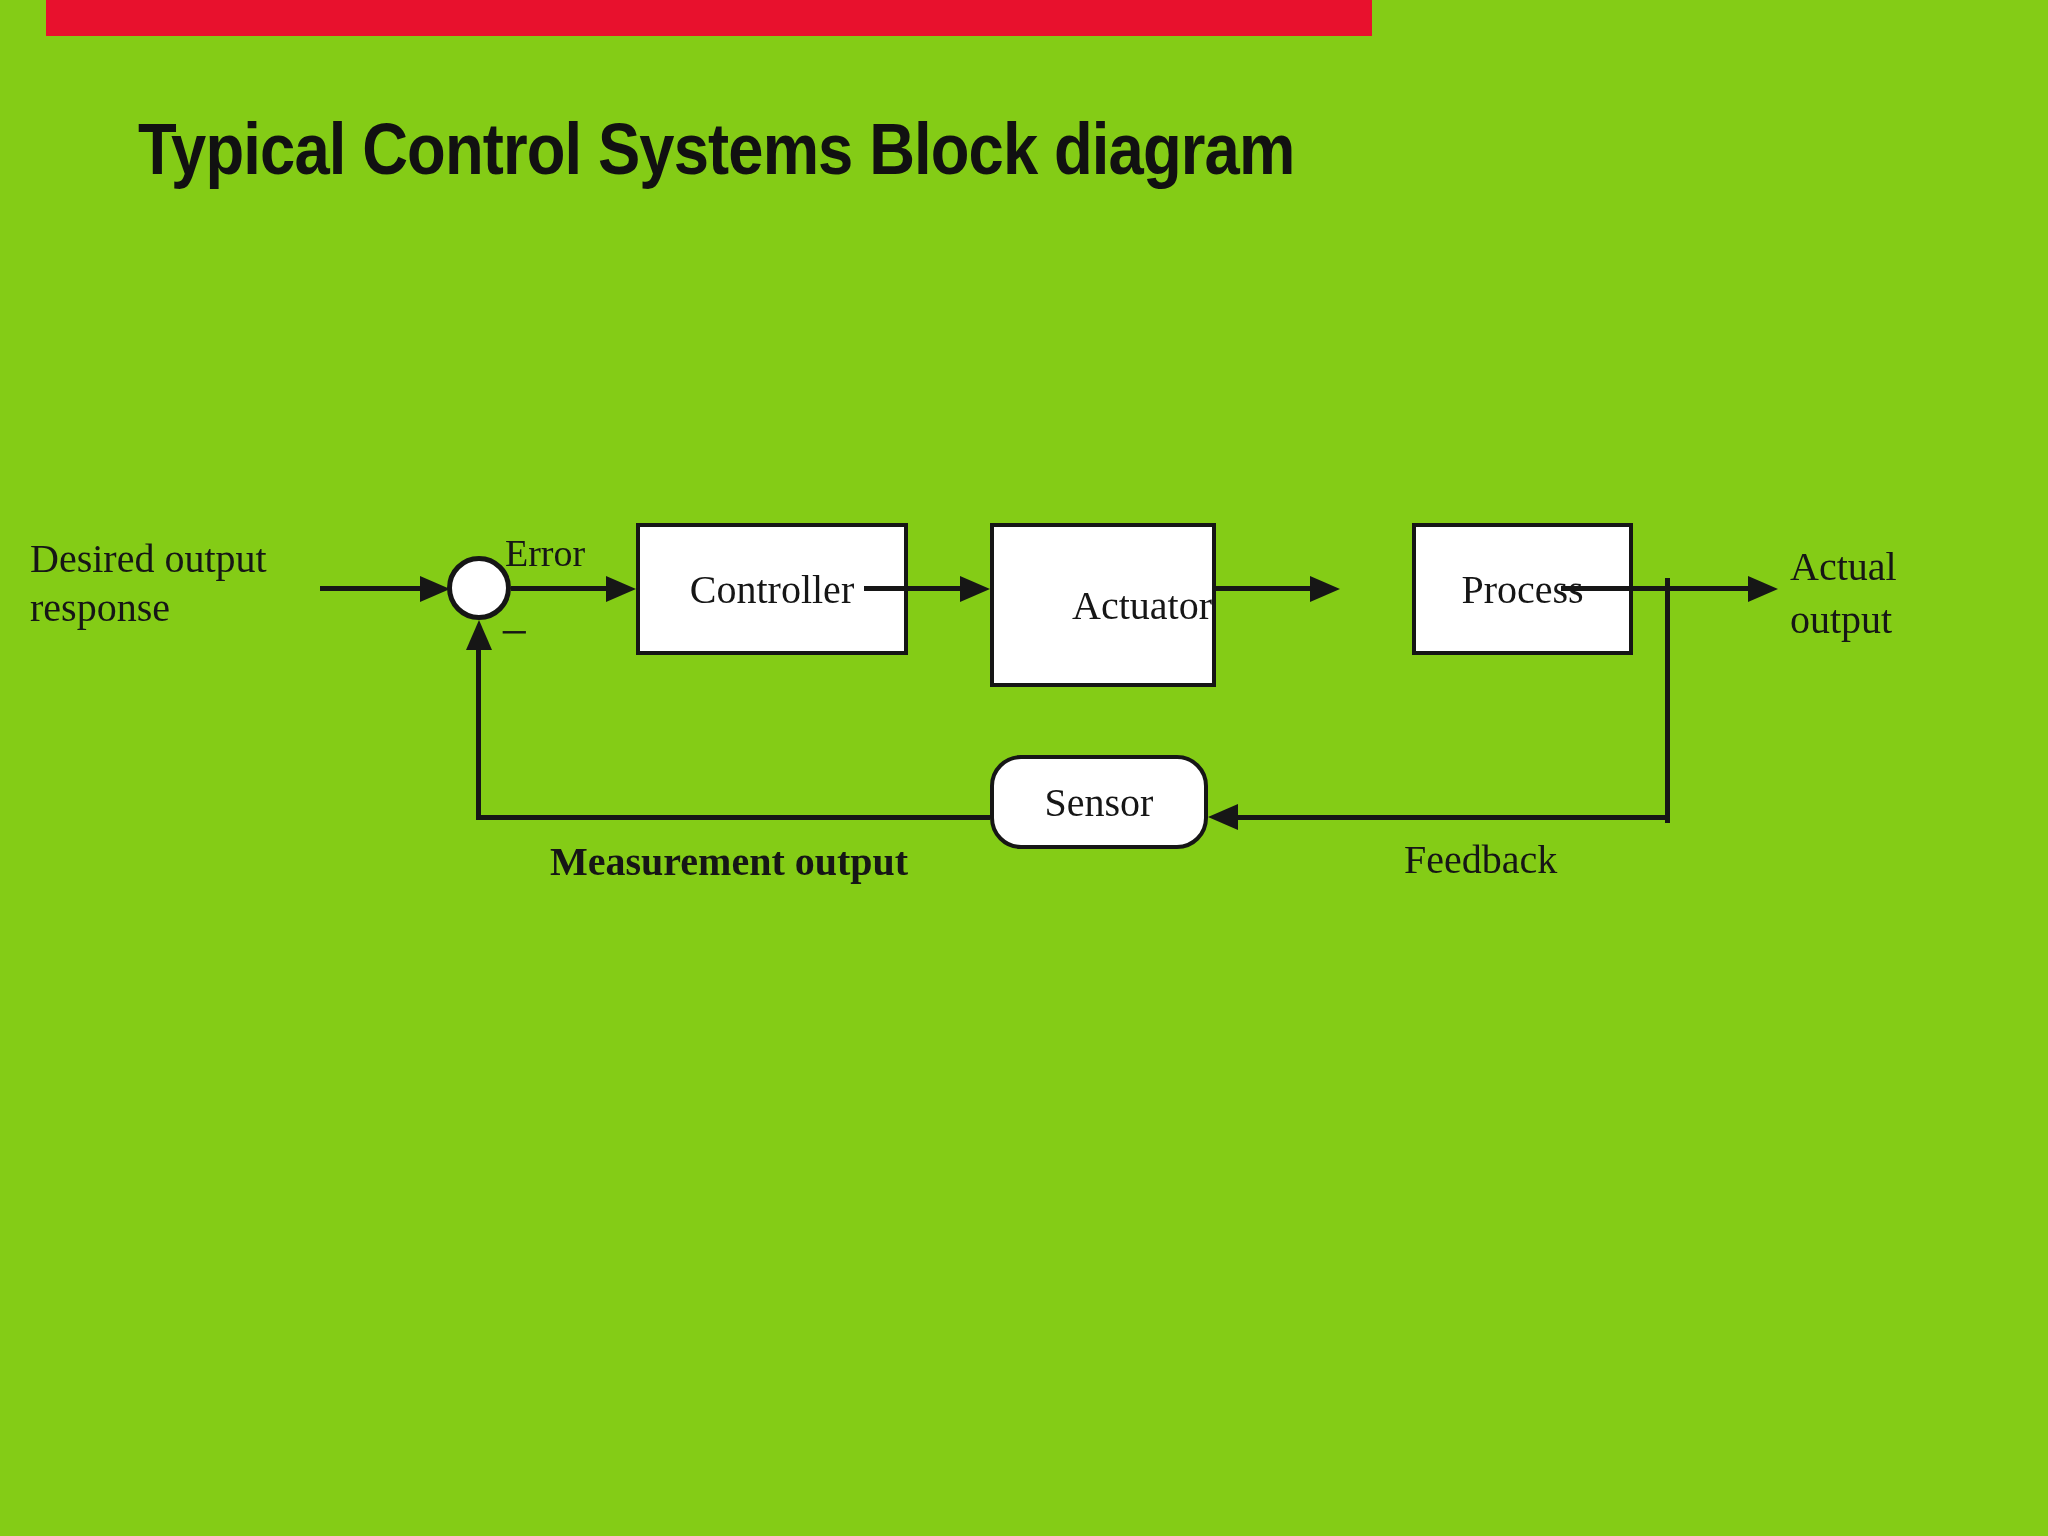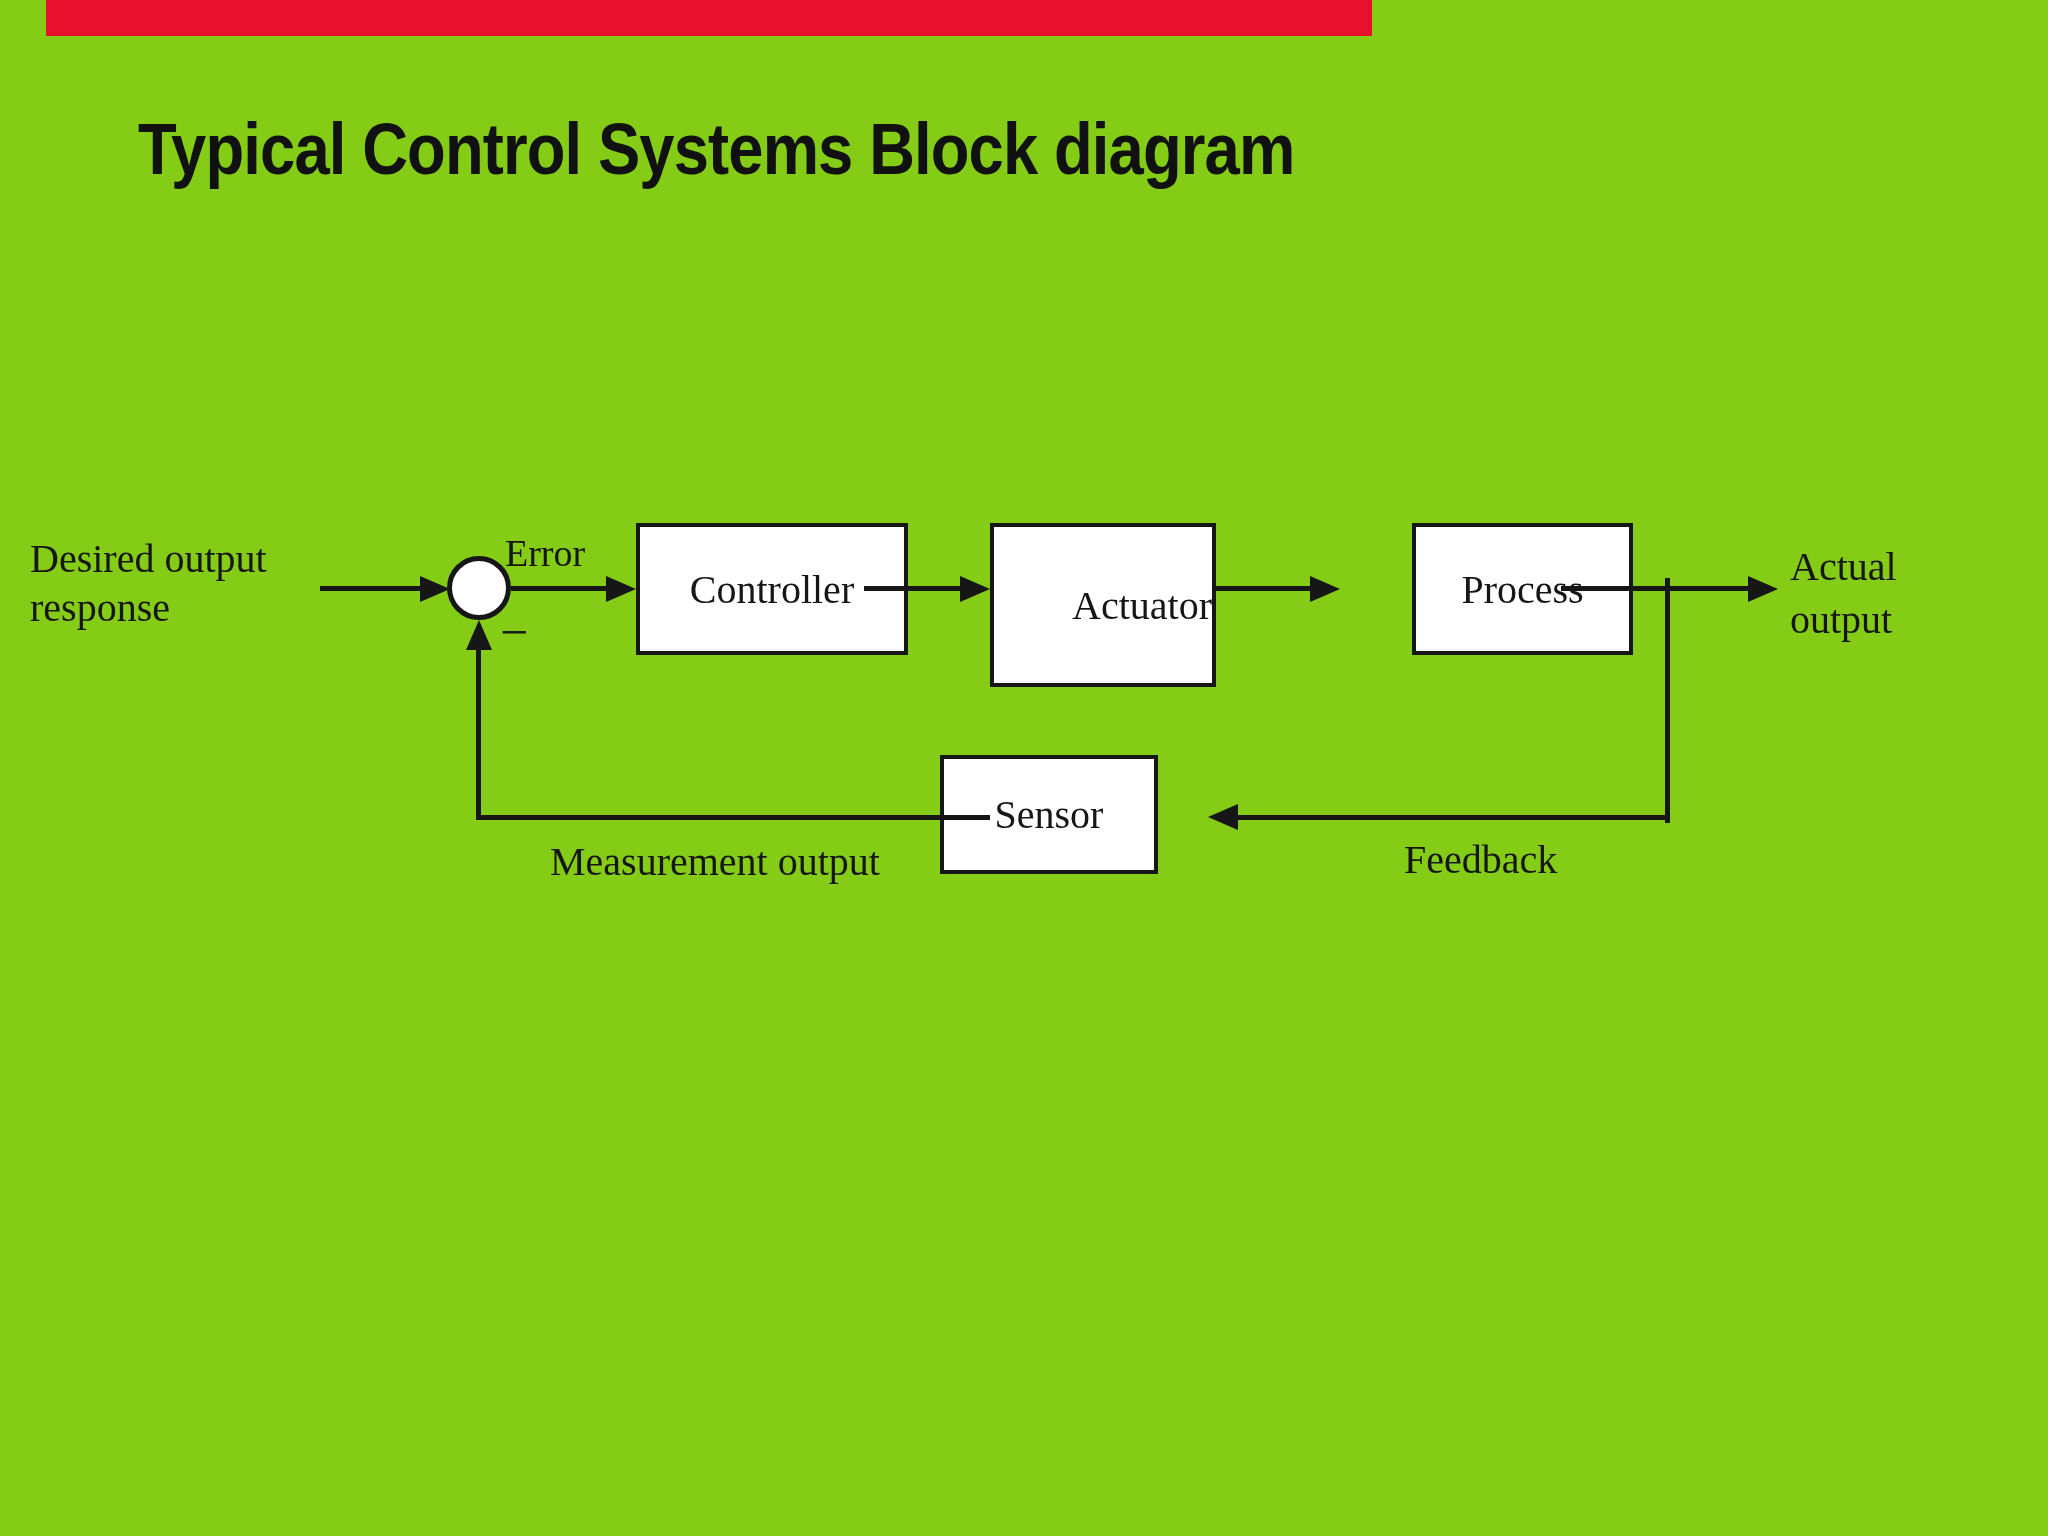--- a/index.html
+++ b/index.html
@@ -44,21 +44,21 @@
     position:absolute;left:447px;top:556px;width:64px;height:64px;
     box-sizing:border-box;border:5px solid #161616;border-radius:50%;background:#fff;
   }
   #minus-sign{
     position:absolute;left:500px;top:607px;
     font-size:50px;line-height:1;font-family:"Liberation Serif",serif;
   }
   #lbl-desired{left:30px;top:534px;width:290px;line-height:49px;}
   #lbl-error{left:505px;top:531px;width:120px;font-size:38px;}
   #lbl-actual{left:1790px;top:540px;width:140px;line-height:53px;}
-  #lbl-measurement{left:550px;top:838px;width:370px;}
+  #lbl-measurement{left:550px;top:838px;width:370px;font-weight:bold;}
   #lbl-feedback{left:1404px;top:836px;width:180px;}
   #caption{
     position:absolute;left:94px;top:1061px;width:1954px;
     text-align:center;font-size:37px;line-height:47px;color:#111;
   }
 </style>
 </head>
 <body>
 
 <div id="slide">
@@ -107,21 +107,21 @@
     <span>Actual</span><br>
     <span>output</span>
   </div>
 
   <div class="vline" style="left:1665px;top:578px;height:245px;"></div>
 
   <div class="hline" style="left:1238px;top:815px;width:432px;"></div>
   <div class="arrow-left" style="left:1208px;top:804px;"></div>
   <div class="lbl" id="lbl-feedback">Feedback</div>
 
-  <div class="block" style="left:940px;top:755px;width:218px;height:119px;">
+  <div class="block" style="left:990px;top:755px;width:218px;height:94px;border-radius:31px;">
     <span>Sensor</span>
   </div>
 
   <div class="hline" style="left:479px;top:815px;width:511px;"></div>
   <div class="lbl" id="lbl-measurement">Measurement output</div>
   <div class="vline" style="left:476px;top:646px;height:174px;"></div>
   <div class="arrow-up" style="left:466px;top:620px;"></div>
 
 
 </div>

